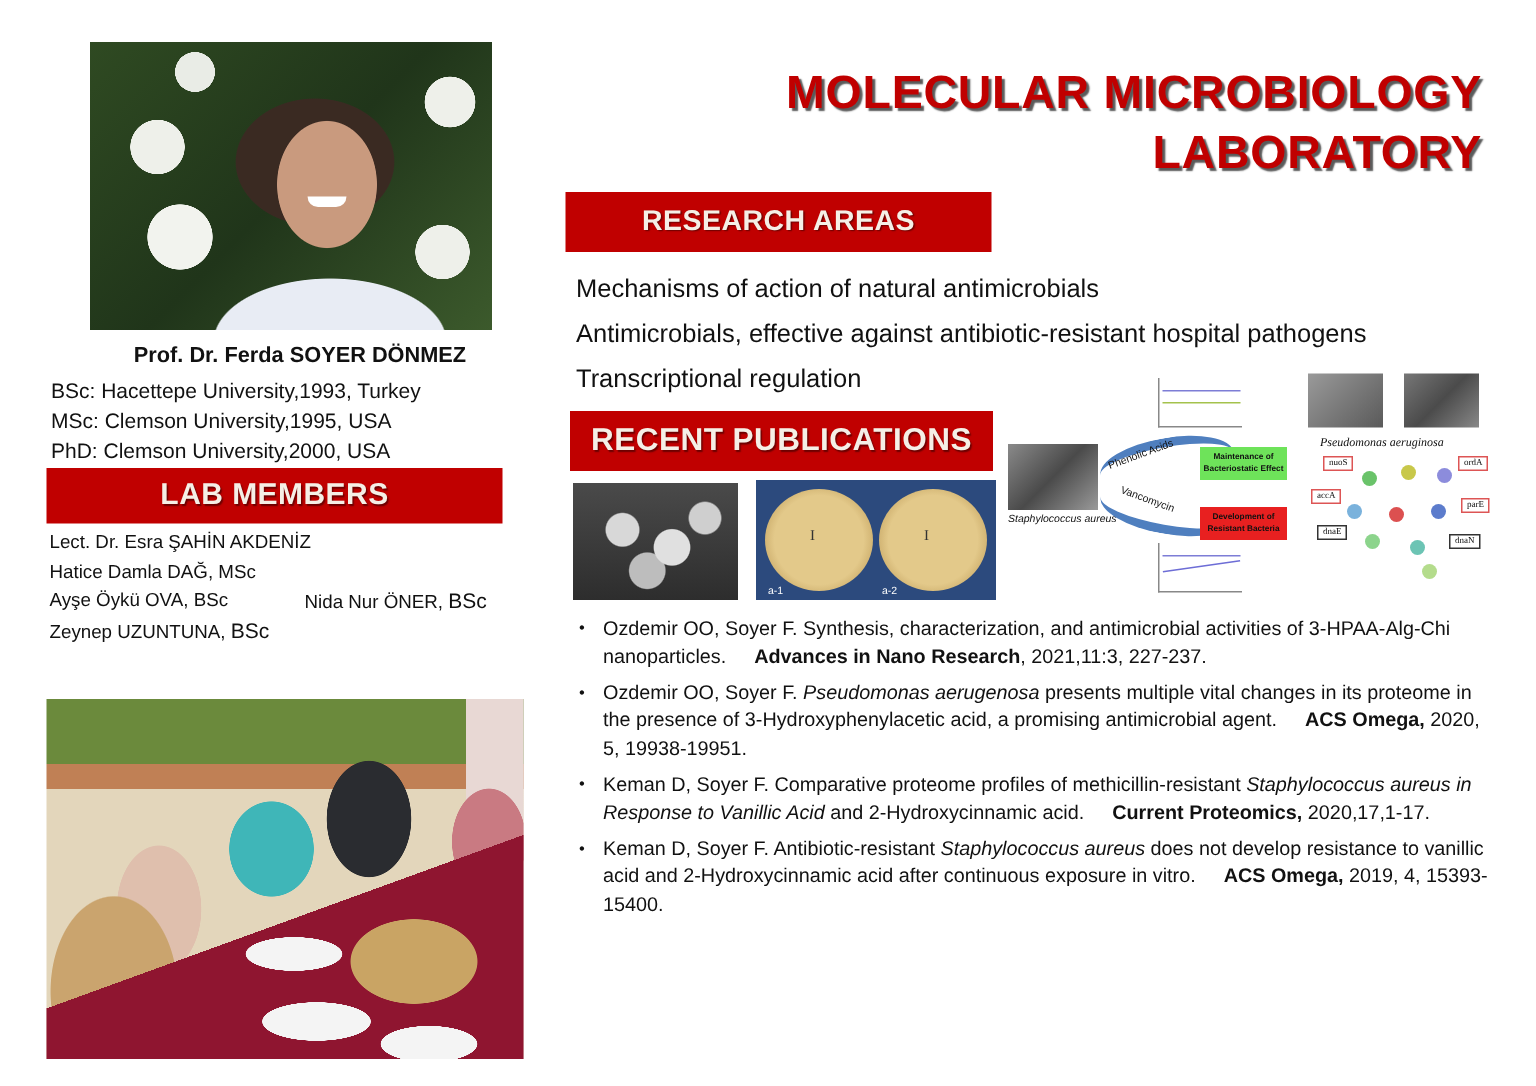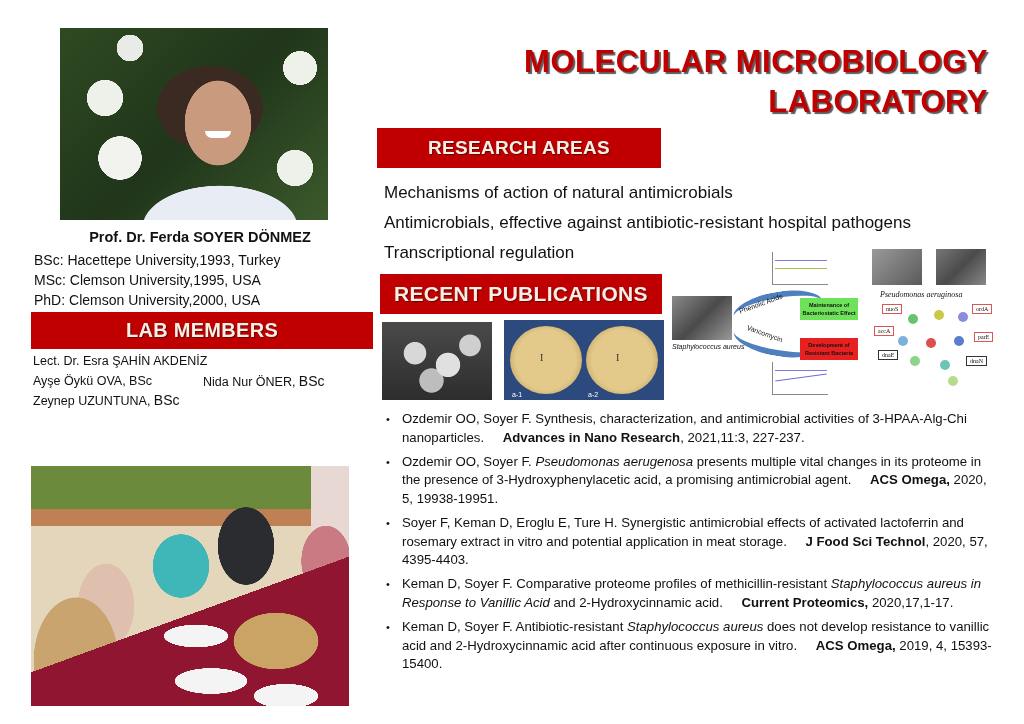--- a/index.html
+++ b/index.html
@@ -19,21 +19,21 @@
        radial-gradient(circle 22px at 70px 20px, #e9ece6 0 60%, transparent 61%),
        linear-gradient(135deg, #2f4a22, #20351a 50%, #3c5a2c); }
   .portrait .smile { position:absolute; left:145px; top:103px; width:26px; height:7px; background:#fff; border-radius:0 0 12px 12px; }
 
   .name { left:30px; top:229px; width:340px; text-align:center; font-weight:bold; font-size:14.5px; }
   .degree { left:34px; font-size:14px; }
   .degree b { font-weight:normal; }
 
   .banner { background:#c00000; color:#f5efe6; font-weight:bold; text-align:center;
             text-shadow:1px 1px 1px #6a0000; letter-spacing:0.3px; }
-  .lab-banner { left:31px; top:312px; width:342px; height:37px; font-size:20px; line-height:37px; }
+  .lab-banner { left:31px; top:312px; width:304px; height:37px; font-size:20px; line-height:37px; }
   .research-banner { left:377px; top:128px; width:284px; height:40px; font-size:19px; line-height:40px; }
   .pub-banner { left:380px; top:274px; width:282px; height:40px; font-size:21px; line-height:40px; }
 
   .members { left:33px; top:352px; font-size:12.5px; line-height:19.3px; }
   .members .row { position:relative; height:19.5px; white-space:nowrap; }
   .members .col2 { position:absolute; left:170px; top:0; }
   .members .big { font-size:14px; }
 
   .group-photo { left:31px; top:466px; width:318px; height:240px; overflow:hidden;
      background:
@@ -109,20 +109,21 @@
   <b>MSc:</b><span> Clemson University,1995, USA</span>
 </div>
 <div class="abs degree" style="top:292px;">
   <b>PhD:</b><span> Clemson University,2000, USA</span>
 </div>
 
 <div class="abs banner lab-banner">LAB MEMBERS</div>
 
 <div class="abs members">
   <div class="row"><span>Lect. Dr. Esra ŞAHİN AKDENİZ</span></div>
+  <div class="row"><span>Hatice Damla DAĞ, MSc</span></div>
   <div class="row">
     <span>Ayşe Öykü OVA, BSc</span>
     <span class="col2"><span>Nida Nur ÖNER, </span><span class="big">BSc</span></span>
   </div>
   <div class="row">
     <span>Zeynep UZUNTUNA, </span><span class="big">BSc</span>
   </div>
 </div>
 
 <div class="abs group-photo" title="Lab members at an outdoor table"></div>
@@ -182,16 +183,15 @@
   <span class="gene" style="left:94px;top:4px;">ordA</span>
   <span class="gene" style="left:-4px;top:26px;">accA</span>
   <span class="gene" style="left:96px;top:32px;">parE</span>
   <span class="gene" style="left:0px;top:50px;border-color:#333;">dnaE</span>
   <span class="gene" style="left:88px;top:56px;border-color:#333;">dnaN</span>
 </div>
 
 <ul class="abs pubs">
   <li><span>Ozdemir OO, Soyer F. Synthesis, characterization, and antimicrobial activities of 3-HPAA-Alg-Chi nanoparticles. </span><b>Advances in Nano Research</b><span>, 2021,11:3, 227-237.</span></li>
   <li><span>Ozdemir OO, Soyer F. </span><i>Pseudomonas aerugenosa</i><span> presents multiple vital changes in its proteome in the presence of 3-Hydroxyphenylacetic acid, a promising antimicrobial agent. </span><b>ACS Omega,</b><span> 2020, 5, 19938-19951.</span></li>
-  <li><span>Soyer F, Keman D, Eroglu E, Ture H. Synergistic antimicrobial effects of activated lactoferrin and rosemary extract in vitro and potential application in meat storage. </span><b>J Food Sci Technol</b><span>, 2020, 57, 4395-4403.</span></li>
   <li><span>Keman D, Soyer F. Comparative proteome profiles of methicillin-resistant </span><i>Staphylococcus aureus in Response to Vanillic Acid</i><span> and 2-Hydroxycinnamic acid. </span><b>Current Proteomics,</b><span> 2020,17,1-17.</span></li>
   <li><span>Keman D, Soyer F. Antibiotic-resistant </span><i>Staphylococcus aureus</i><span> does not develop resistance to vanillic acid and 2-Hydroxycinnamic acid after continuous exposure in vitro. </span><b>ACS Omega,</b><span> 2019, 4, 15393-15400.</span></li>
 </ul>
 
 </body></html>

